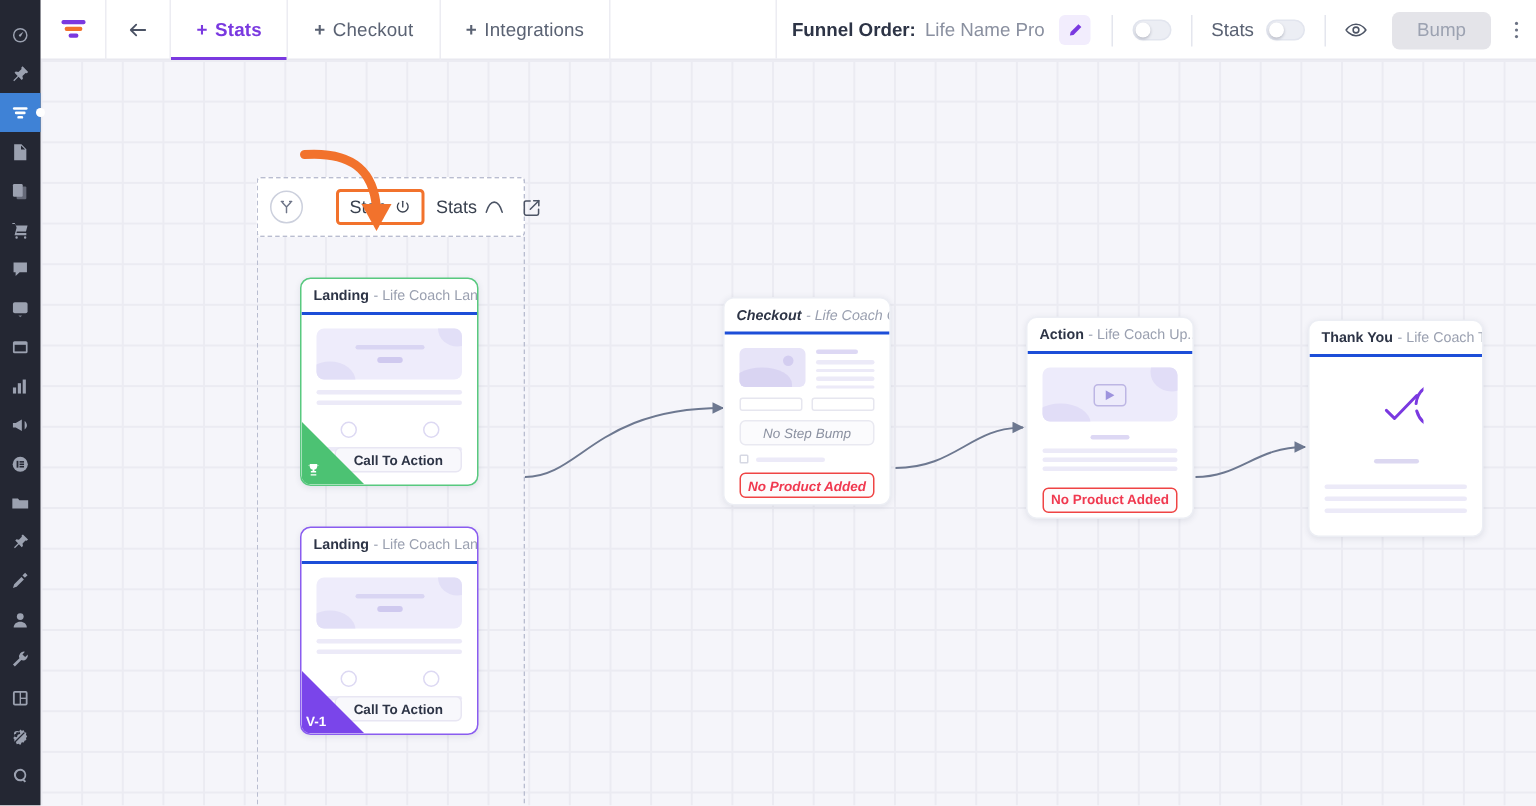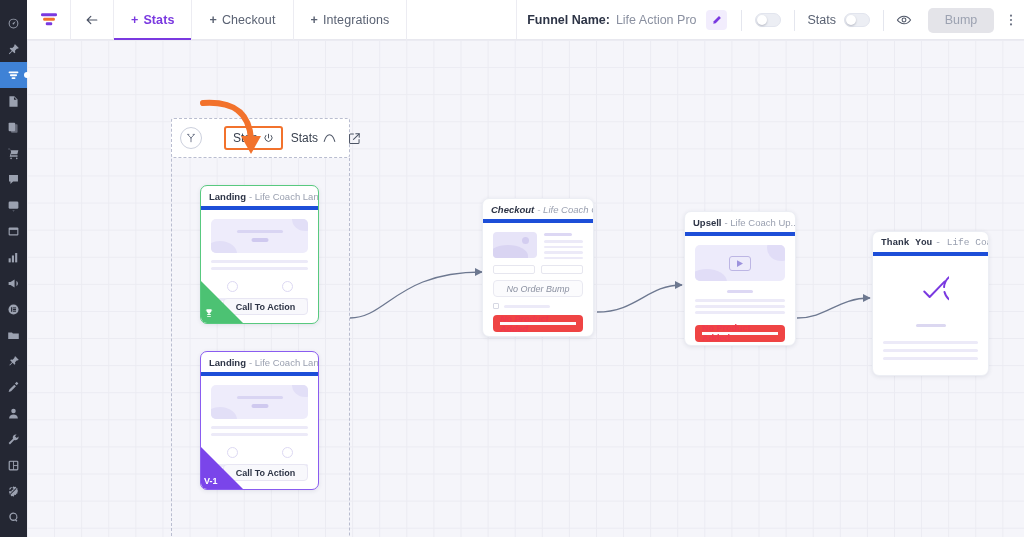--- a/index.html
+++ b/index.html
@@ -137,21 +137,21 @@
   .card{
     background:#fff; border-radius:7px;
     box-shadow:0 1px 4px rgba(40,45,80,.10);
     overflow:hidden; position:absolute;
   }
   .card.green{ border:1.6px solid #58c97f; }
   .card.purple{ border:1.6px solid #8a5cf0; }
   .card.plain{ border:1px solid #eceef4; }
   .card-hd{
     height:24px; display:flex; align-items:center; padding:0 8px;
-    border-bottom:4px solid #1d4ed8; white-space:nowrap; overflow:hidden;
+    border-bottom:2px solid #1d4ed8; white-space:nowrap; overflow:hidden;
   }
   .hd-strong{ font-size:9.5px; font-weight:700; color:#2d3446; }
   .hd-dim{ font-size:9.5px; color:#9aa0b0; margin-left:3px; }
   .card-body{ position:relative; padding:9px 10px 0 10px; }
 
   .hero{
     height:34px; border-radius:5px; background:#eeecfb; position:relative;
     overflow:hidden;
   }
   .hero .blob1{ position:absolute; left:-8px; bottom:-14px; width:34px;height:26px;
@@ -177,21 +177,21 @@
     clip-path:polygon(0 0, 0 100%, 100% 100%);
   }
   .corner.green{ background:#4cc273; }
   .corner.purple{ background:#7a45ea; }
   .corner .glyph{
     position:absolute; left:3px; bottom:3px; color:#fff;
     font-size:9px; font-weight:700; line-height:1;
   }
 
   .pill-red{
-    height:17px; border-radius:4px; border:7px solid #ef4444; background:#fdfbfc;
+    height:17px; border-radius:4px; border:1px solid #ef4444; background:#fdfbfc;
     display:flex;align-items:center;justify-content:center;
     font-size:9px;font-weight:700;color:#f0384f;
   }
   .pill-gray{
     height:17px; border-radius:4px; border:1px solid #e9e9f1; background:#fbfbfd;
     display:flex;align-items:center;justify-content:center;
     font-size:9px;color:#8b91a1;
   }
   .chk{ width:6px;height:6px;border:1px solid #d6d8e3;border-radius:1px;}
   .inp{ height:9px;border:1px solid #e6e6ef;border-radius:2px;background:#fff;}
@@ -352,22 +352,22 @@
     <div class="tb-cell tb-tab">
       <span class="plus">+</span>
       <span>Integrations</span>
     </div>
 
     <div class="tb-spacer"></div>
 
     <div class="tb-right">
 
       <div class="fname-wrap">
-        <span class="fname-label">Funnel Name:</span>
-        <span class="fname-val">Life Action Pro</span>
+        <span class="fname-label">Funnel Order:</span>
+        <span class="fname-val">Life Name Pro</span>
         <span class="pencil-btn">
           <svg width="11" height="11" viewBox="0 0 16 16" fill="currentColor">
               <path d="M11.6 1.6l2.8 2.8-7.6 7.6-3.5.7.7-3.5z"></path>
             </svg>
         </span>
       </div>
 
       <div class="vdiv"></div>
 
       <div class="seg">
@@ -545,53 +545,53 @@
             <div class="bar" style="height:2.6px;margin-top:4px;"></div>
             <div class="bar" style="height:2.6px;margin-top:3px;"></div>
             <div class="bar" style="height:2.6px;margin-top:3px;"></div>
             <div class="bar" style="height:2.6px;margin-top:3px;"></div>
           </div>
         </div>
         <div style="display:flex; gap:6px; margin-top:6px;">
           <div class="inp" style="flex:1;"></div>
           <div class="inp" style="flex:1;"></div>
         </div>
-        <div class="pill-gray" style="margin-top:6px;">No Order Bump</div>
+        <div class="pill-gray" style="margin-top:6px;">No Step Bump</div>
         <div style="display:flex;align-items:center;gap:5px;margin-top:6px;">
           <span class="chk"></span>
           <span class="bar" style="height:2.6px;flex:0 0 46px;"></span>
         </div>
         <div class="pill-red" style="margin-top:6px;">No Product Added</div>
       </div>
     </div>
 
     <div class="card plain" style="left:657px; top:171px; width:112px; height:135px;">
       <div class="card-hd">
-        <span class="hd-strong">Upsell</span>
+        <span class="hd-strong">Action</span>
         <span class="hd-dim">- Life Coach Up...</span>
       </div>
       <div class="card-body">
         <div style="height:36px;border-radius:5px;background:#edebfb;position:relative;overflow:hidden;display:flex;align-items:center;justify-content:center;">
           <div style="position:absolute;right:-10px;top:-10px;width:28px;height:26px;border-radius:50%;background:#e1ddf7;"></div>
           <div style="position:absolute;left:-8px;bottom:-14px;width:40px;height:26px;border-radius:50%;background:#e1ddf7;"></div>
           <span class="playbox">
             <svg width="6" height="7" viewBox="0 0 8 9" fill="#9d93dd">
                 <path d="M0 0l8 4.5L0 9z"></path>
               </svg>
           </span>
         </div>
         <div class="bar" style="height:3px;width:26px;margin:9px auto 0;background:#ddd8f4;"></div>
         <div class="bar" style="height:2.6px;margin-top:6px;"></div>
         <div class="bar" style="height:2.6px;margin-top:3.5px;"></div>
         <div class="bar" style="height:2.6px;margin-top:3.5px;"></div>
         <div class="pill-red" style="margin-top:11px;">No Product Added</div>
       </div>
     </div>
 
-    <div class="card plain" style="left:845px; top:191px; width:117px; height:145px;font-family:Liberation Mono, monospace;">
+    <div class="card plain" style="left:845px; top:173px; width:117px; height:145px;">
       <div class="card-hd">
         <span class="hd-strong">Thank You</span>
         <span class="hd-dim">- Life Coach Tha...</span>
       </div>
       <div class="card-body" style="padding-top:18px;">
         <div style="display:flex;justify-content:center;">
           <svg width="36" height="36" viewBox="0 0 40 40" fill="none" stroke="#7a39e0" stroke-width="2.2" stroke-linecap="round" stroke-linejoin="round">
             <path d="M34.5 14.5A16 16 0 1135 20"></path>
             <path d="M12.5 19.5l6 6L35 8.5"></path>
           </svg>

